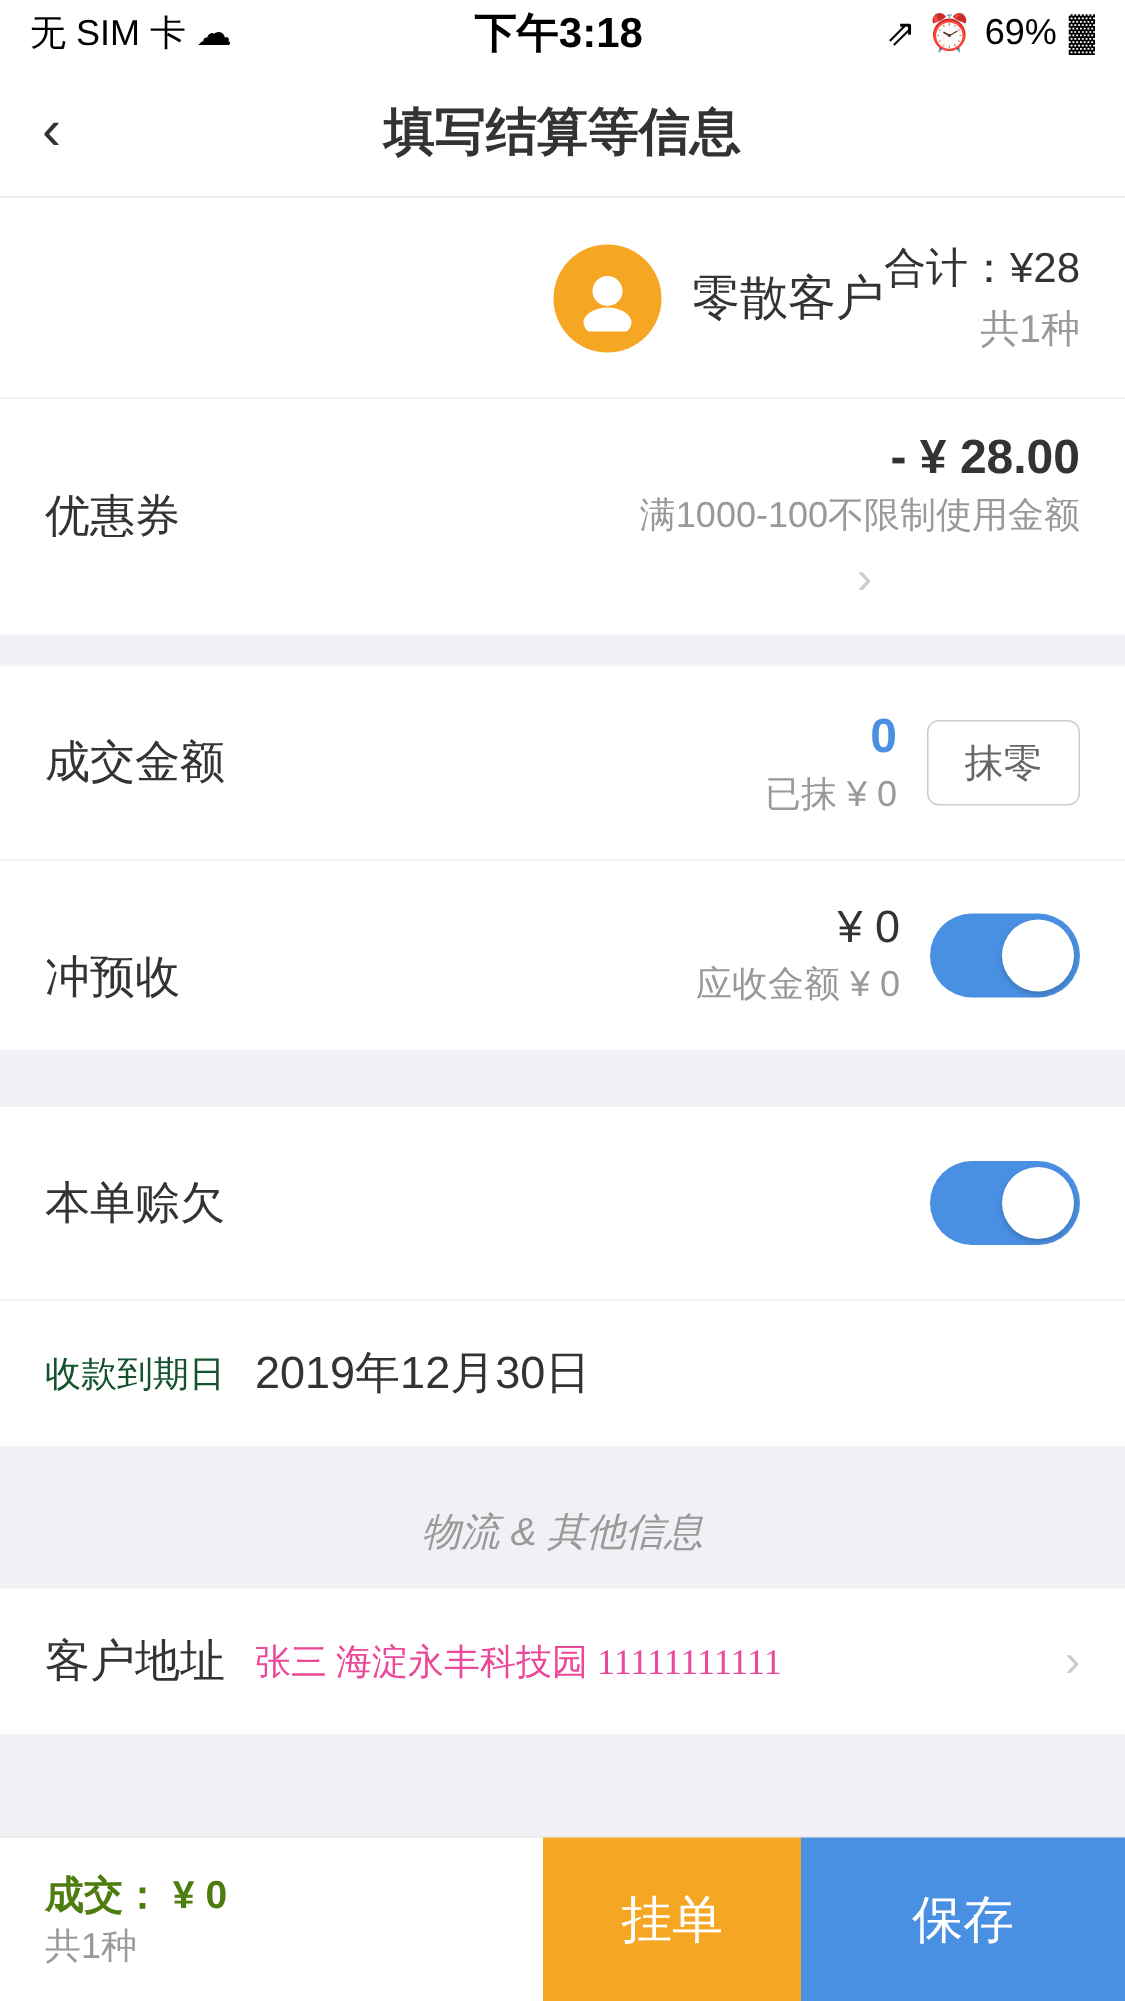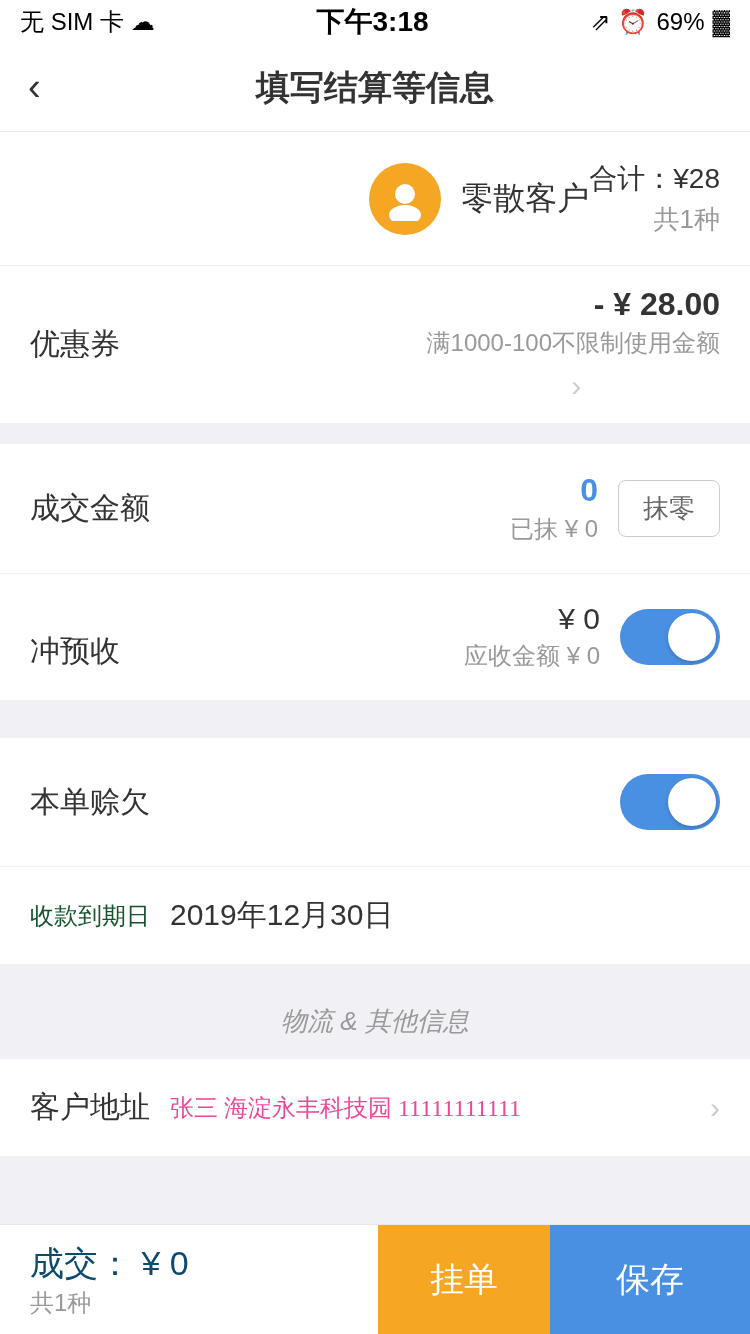--- a/index.html
+++ b/index.html
@@ -286,41 +286,42 @@
       background: #fff;
       display: flex;
       align-items: center;
       border-top: 1px solid #e8e8e8;
     }
     .bottom-info {
       flex: 1;
       padding: 0 30px;
     }
     .bottom-deal {
-      font-size: 34px;
-      color: #0c4a6e;
+      font-size: 26px;
+      color: #4d7c0f;
+      font-weight: bold;
     }
     .bottom-count {
       font-size: 24px;
       color: #999;
     }
     .btn-pending {
       width: 172px;
       height: 110px;
       background: #f5a623;
       color: #fff;
       font-size: 34px;
       font-weight: 500;
       display: flex;
       align-items: center;
       justify-content: center;
       cursor: pointer;
     }
     .btn-save {
-      width: 200px;
+      width: 216px;
       height: 110px;
       background: #4a90e2;
       color: #fff;
       font-size: 34px;
       font-weight: 500;
       display: flex;
       align-items: center;
       justify-content: center;
       cursor: pointer;
     }

